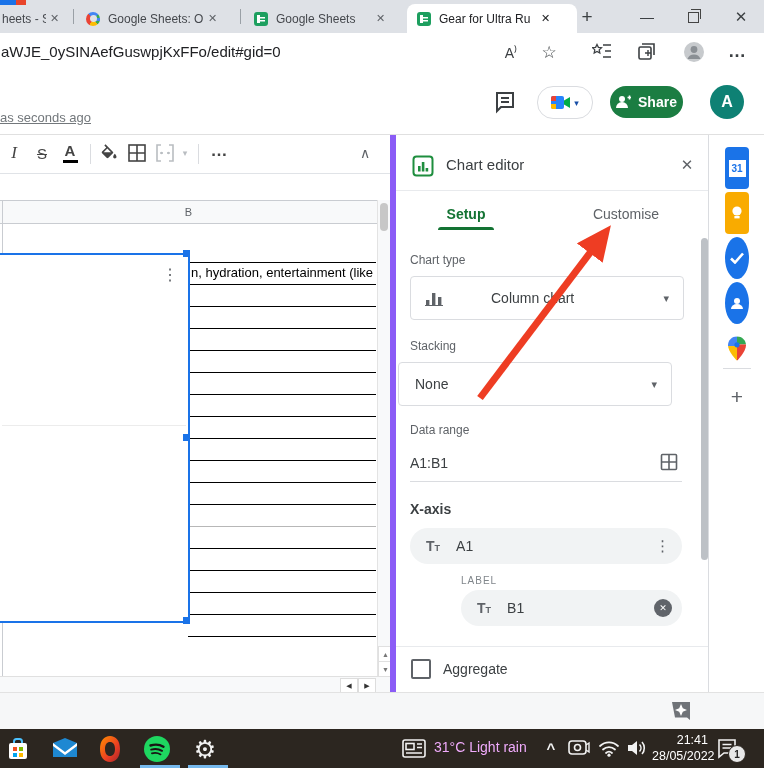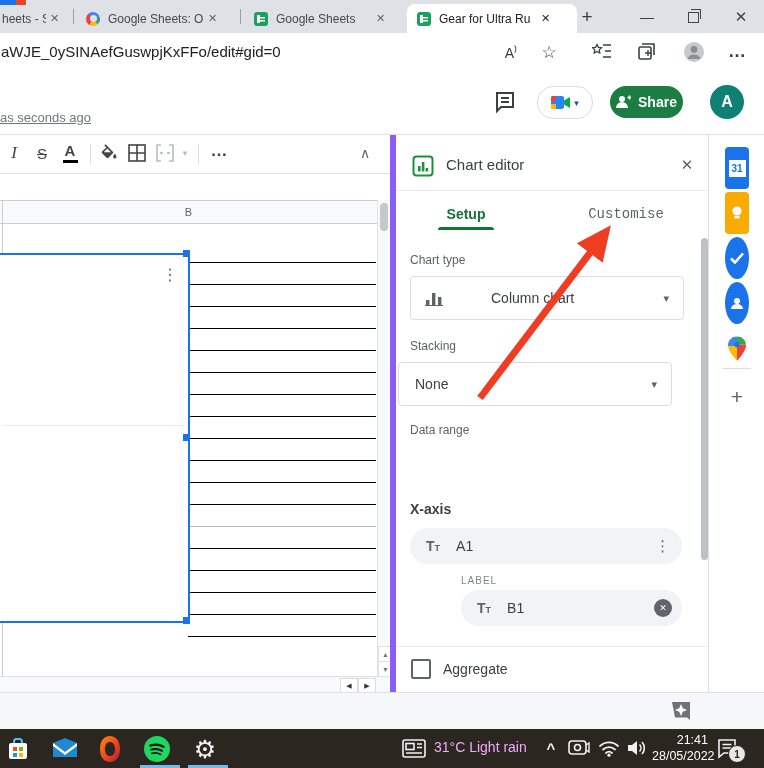--- a/index.html
+++ b/index.html
@@ -44,21 +44,21 @@
   .handle{width:7px;height:7px;background:#1a73e8;}
   
   .panel{background:#fff;border-left:6px solid #8b5cf6;}
   .plabel{color:#5f6368;font-size:12px;}
   .pvalue{color:#3c4043;font-size:14px;}
   .dropdown{border:1px solid #dadce0;border-radius:4px;background:#fff;}
   .chip{background:#f1f3f4;border-radius:18px;}
   .ttg{color:#5f6368;font-weight:bold;font-size:14px;}
   .ttg .sm{font-size:9px;}
   .tabsetup{color:#137333;font-weight:bold;font-size:14px;}
-  .tabcustom{color:#5f6368;font-size:14px;font-weight:500;font-family:Liberation Mono, monospace;}
+  .tabcustom{color:#5f6368;font-size:14px;font-weight:500;}
   .checkbox{width:16px;height:16px;border:2px solid #5f6368;border-radius:2px;background:#fff;}
   .xcircle{width:18px;height:18px;border-radius:50%;background:#60646a;color:#fff;font-size:9px;}
   
   .sidebar{background:#fff;border-left:1px solid #dadce0;}
   .gicon{width:24px;height:42px;}
   
   .taskbar{background:#2c2620;color:#fff;}
   .tbunder{height:3px;background:#76b9ed;}
   svg{display:block;}
 </style>
@@ -233,20 +233,21 @@
     <div class="abs gridline" style="left:188px;top:286px;width:188px;"></div>
     <div class="abs gridline" style="left:188px;top:308px;width:188px;"></div>
     <div class="abs gridline" style="left:188px;top:330px;width:188px;"></div>
     <div class="abs" style="left:188px;top:352px;width:188px;height:1px;background:#b7b7b7;"></div>
     <div class="abs gridline" style="left:188px;top:374px;width:188px;"></div>
     <div class="abs gridline" style="left:188px;top:396px;width:188px;"></div>
     <div class="abs gridline" style="left:188px;top:418px;width:188px;"></div>
     <div class="abs gridline" style="left:188px;top:440px;width:188px;"></div>
     <div class="abs gridline" style="left:188px;top:462px;width:188px;"></div>
 
+    <div class="abs nowrap" style="left:191px;top:91px;width:185px;font-size:13px;color:#000;">n, hydration, entertainment (like</div>
 
     <div class="abs chartsel" style="left:-2px;top:79px;width:188px;height:366px;">
       <div class="abs" style="left:2px;top:170px;width:184px;height:1px;background:#ececec;"></div>
       <span class="abs ctr" style="right:8px;top:6px;width:20px;height:26px;color:#5f6368;font-size:16px;">⋮</span>
     </div>
     <div class="abs handle" style="left:183px;top:76px;"></div>
     <div class="abs handle" style="left:183px;top:260px;"></div>
     <div class="abs handle" style="left:183px;top:443px;"></div>
 
     <div class="abs" style="left:377px;top:26px;width:13px;height:476px;background:#f8f9fa;border-left:1px solid #e3e3e3;">
@@ -297,20 +298,31 @@
       <span style="position:absolute;right:14px;color:#5f6368;font-size:11px;">▾</span>
     </div>
 
     <span class="abs plabel" style="left:14px;top:204px;">Stacking</span>
     <div class="abs dropdown row" style="left:2px;top:227px;width:272px;height:42px;">
       <span class="pvalue" style="margin-left:16px;">None</span>
       <span style="position:absolute;right:14px;color:#5f6368;font-size:11px;">▾</span>
     </div>
 
     <span class="abs plabel" style="left:14px;top:288px;">Data range</span>
+    <div class="abs row" style="left:14px;top:310px;width:272px;height:36px;border-bottom:1px solid #dadce0;">
+      <span class="pvalue">A1:B1</span>
+      <span style="position:absolute;right:4px;top:8px;">
+        <svg width="18" height="18" viewBox="0 0 18 18">
+            <g stroke="#5f6368" stroke-width="1.6" fill="none">
+          <rect x="1.5" y="1.5" width="15" height="15" rx="1"></rect>
+              <path d="M9 1.5v15M1.5 9h15"></path>
+            </g>
+          </svg>
+      </span>
+    </div>
 
     <span class="abs pvalue" style="left:14px;top:366px;font-weight:bold;">X-axis</span>
     <div class="abs chip row" style="left:14px;top:393px;width:272px;height:36px;">
       <span class="ttg" style="margin-left:16px;"><span>T</span><span class="sm">T</span></span>
       <span class="pvalue" style="margin-left:16px;">A1</span>
       <span style="position:absolute;right:12px;color:#5f6368;font-size:15px;">⋮</span>
     </div>
     <span class="abs" style="left:65px;top:440px;font-size:10px;letter-spacing:1px;color:#80868b;">LABEL</span>
     <div class="abs chip row" style="left:65px;top:455px;width:221px;height:36px;">
       <span class="ttg" style="margin-left:16px;"><span>T</span><span class="sm">T</span></span>

